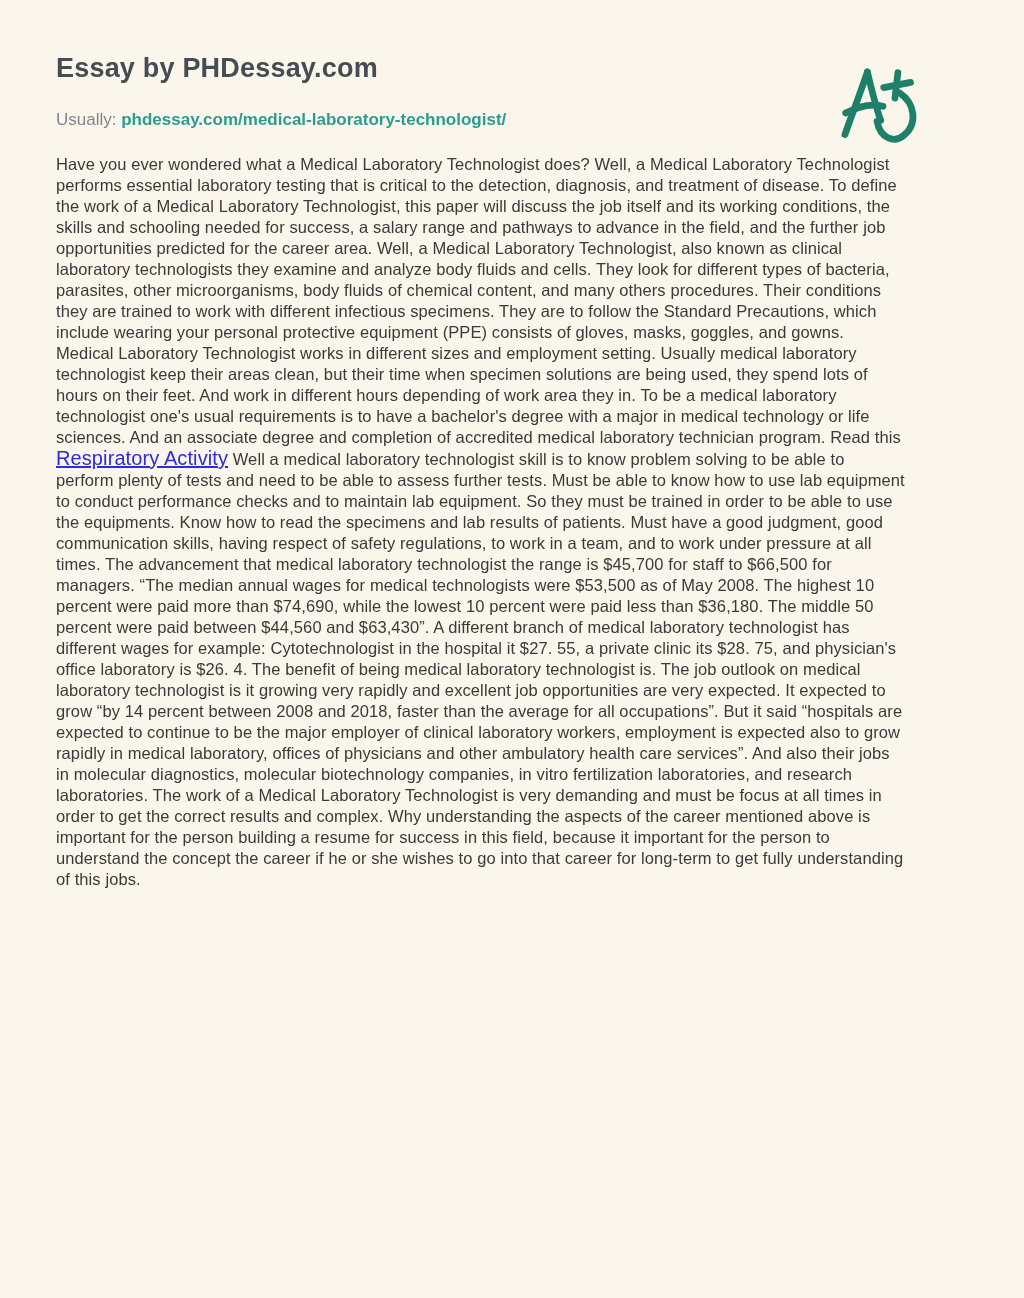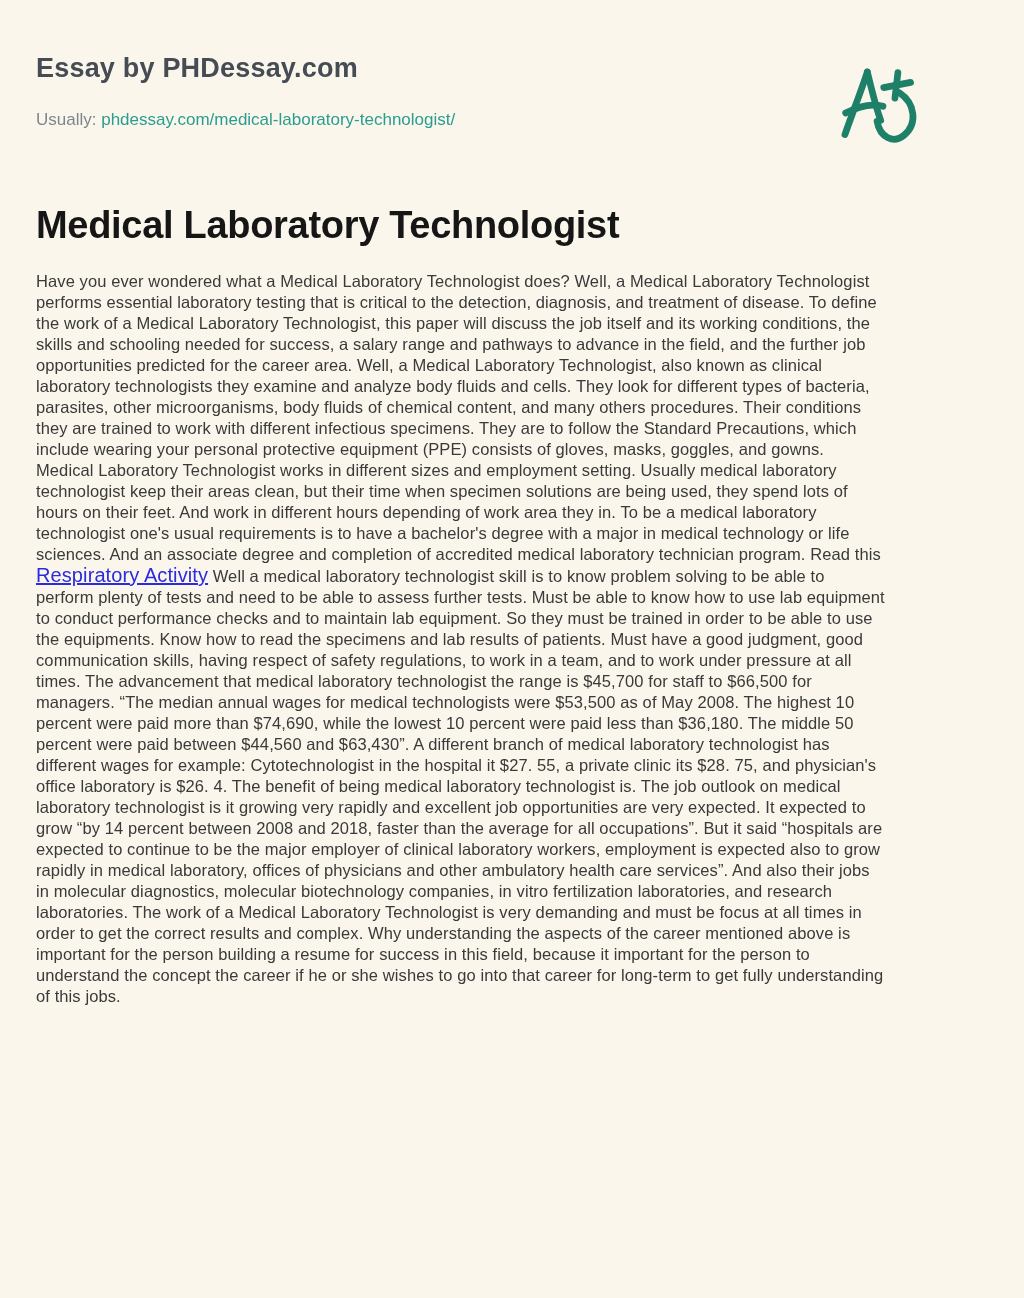--- a/index.html
+++ b/index.html
@@ -17,37 +17,38 @@
     width: 1024px;
     height: 1298px;
     background: var(--bg);
     font-family: "Liberation Sans", sans-serif;
     overflow: hidden;
   }
   .page {
     position: relative;
     width: 1024px;
     height: 1298px;
-    padding: 53px 87px 0 36px;
+    padding: 53px 87px 0 56px;
   }
   .site-title {
     font-size: 27px;
     font-weight: 700;
     color: var(--site-title-color);
     letter-spacing: 0.2px;
   }
   .source-line {
     margin-top: 26px;
     font-size: 17px;
     color: var(--muted);
   }
   .source-line a {
     color: var(--source-link);
     text-decoration: none;
     cursor: pointer;
+    font-weight: bold;
   }
   .logo {
     position: absolute;
     top: 60px;
     right: 97px;
     width: 97px;
     height: 97px;
     color: var(--logo-teal);
   }
   .logo svg { width: 100%; height: 100%; }
@@ -91,19 +92,18 @@
         <path d="M20,100 C29,74 43,38 50,16"></path>
         <path d="M50,16 C57,44 61,62 68,81"></path>
         <path d="M21,71 C40,61 56,58 71,62"></path>
         <path d="M91,17 L87,51"></path>
         <path d="M72,37 L108,30"></path>
         <path d="M93,44 C114,58 118,85 99,101 C86,112 67,105 63,82"></path>
       </svg>
     </div>
   </div>
 
-  <h1 class="article-title">Medical Laboratory Technologist</h1>
 
   <p class="essay-body">
     <span>Have you ever wondered what a Medical Laboratory Technologist does? Well, a Medical Laboratory Technologist performs essential laboratory testing that is critical to the detection, diagnosis, and treatment of disease. To define the work of a Medical Laboratory Technologist, this paper will discuss the job itself and its working conditions, the skills and schooling needed for success, a salary range and pathways to advance in the field, and the further job opportunities predicted for the career area. Well, a Medical Laboratory Technologist, also known as clinical laboratory technologists they examine and analyze body fluids and cells. They look for different types of bacteria, parasites, other microorganisms, body fluids of chemical content, and many others procedures. Their conditions they are trained to work with different infectious specimens. They are to follow the Standard Precautions, which include wearing your personal protective equipment (PPE) consists of gloves, masks, goggles, and gowns. Medical Laboratory Technologist works in different sizes and employment setting. Usually medical laboratory technologist keep their areas clean, but their time when specimen solutions are being used, they spend lots of hours on their feet. And work in different hours depending of work area they in. To be a medical laboratory technologist one's usual requirements is to have a bachelor's degree with a major in medical technology or life sciences. And an associate degree and completion of accredited medical laboratory technician program. Read this </span><a class="inline-link">Respiratory Activity</a><span> Well a medical laboratory technologist skill is to know problem solving to be able to perform plenty of tests and need to be able to assess further tests. Must be able to know how to use lab equipment to conduct performance checks and to maintain lab equipment. So they must be trained in order to be able to use the equipments. Know how to read the specimens and lab results of patients. Must have a good judgment, good communication skills, having respect of safety regulations, to work in a team, and to work under pressure at all times. The advancement that medical laboratory technologist the range is $45,700 for staff to $66,500 for managers. “The median annual wages for medical technologists were $53,500 as of May 2008. The highest 10 percent were paid more than $74,690, while the lowest 10 percent were paid less than $36,180. The middle 50 percent were paid between $44,560 and $63,430”. A different branch of medical laboratory technologist has different wages for example: Cytotechnologist in the hospital it $27. 55, a private clinic its $28. 75, and physician's office laboratory is $26. 4. The benefit of being medical laboratory technologist is. The job outlook on medical laboratory technologist is it growing very rapidly and excellent job opportunities are very expected. It expected to grow “by 14 percent between 2008 and 2018, faster than the average for all occupations”. But it said “hospitals are expected to continue to be the major employer of clinical laboratory workers, employment is expected also to grow rapidly in medical laboratory, offices of physicians and other ambulatory health care services”. And also their jobs in molecular diagnostics, molecular biotechnology companies, in vitro fertilization laboratories, and research laboratories. The work of a Medical Laboratory Technologist is very demanding and must be focus at all times in order to get the correct results and complex. Why understanding the aspects of the career mentioned above is important for the person building a resume for success in this field, because it important for the person to understand the concept the career if he or she wishes to go into that career for long-term to get fully understanding of this jobs.</span>
   </p>
 
 </div>
 
 </body></html>

